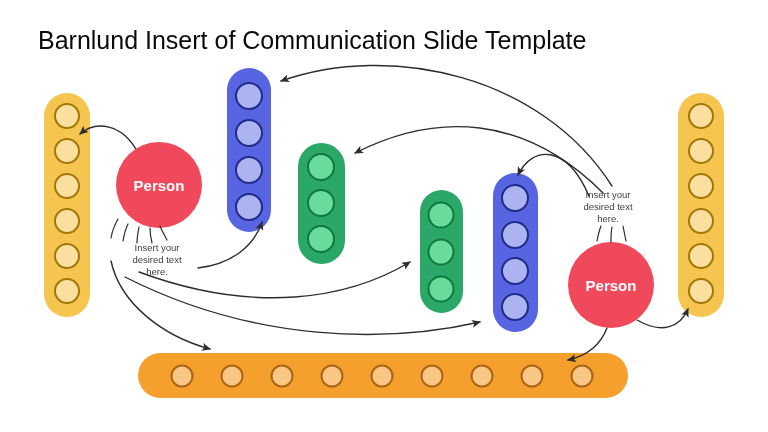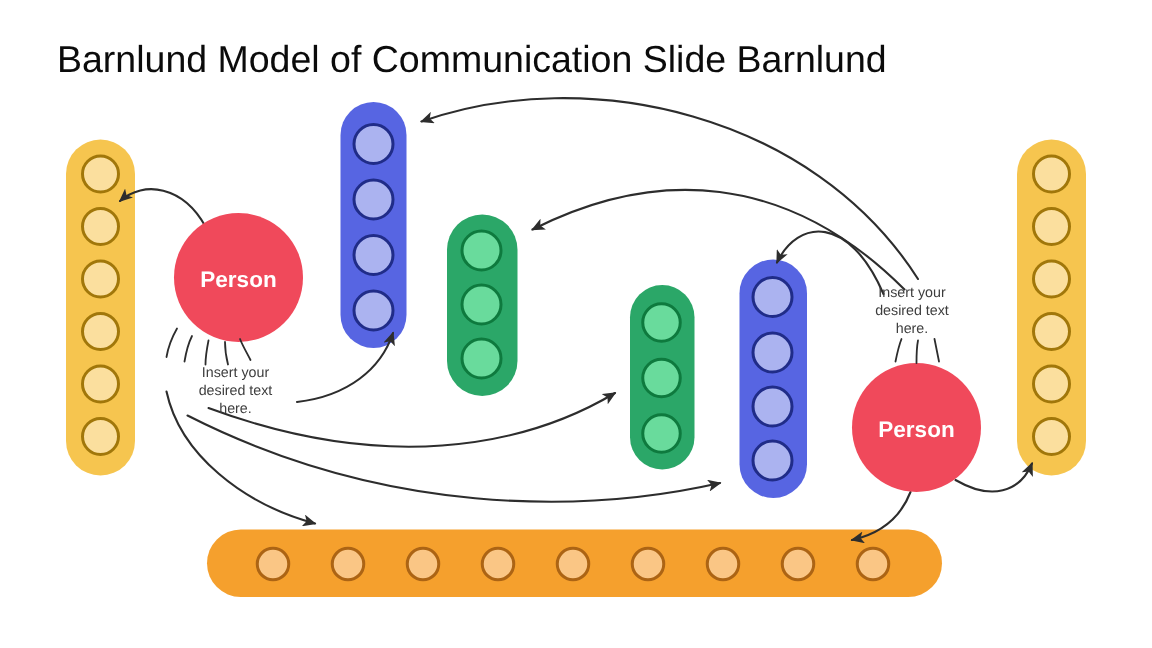--- a/index.html
+++ b/index.html
@@ -23,21 +23,21 @@
   .note-text{fill:#3D3D3D;font-size:9.5px;font-family:"Liberation Sans", sans-serif;
              text-anchor:middle;}
   .arrow{fill:none;stroke:#2D2D2D;stroke-width:1.4;stroke-linecap:round;}
   .tick{fill:none;stroke:#2D2D2D;stroke-width:1.2;stroke-linecap:round;}
 </style>
 </head>
 <body>
 
 <div class="slide">
 
-  <div class="title">Barnlund Model of Communication Slide Barnlund</div>
+  <div class="title">Barnlund Insert of Communication Slide Template</div>
 
   <svg width="768" height="432" viewBox="0 0 768 432">
     <defs>
       <marker id="ah" markerUnits="userSpaceOnUse" markerWidth="10" markerHeight="8" refX="8" refY="4" orient="auto">
         <path d="M0,0 L9,4 L0,8 L2.2,4 Z" fill="#2D2D2D"></path>
       </marker>
     </defs>
 
     <g>
       <rect class="cap-yellow" x="44" y="93" width="46" height="224" rx="23" ry="23"></rect>

